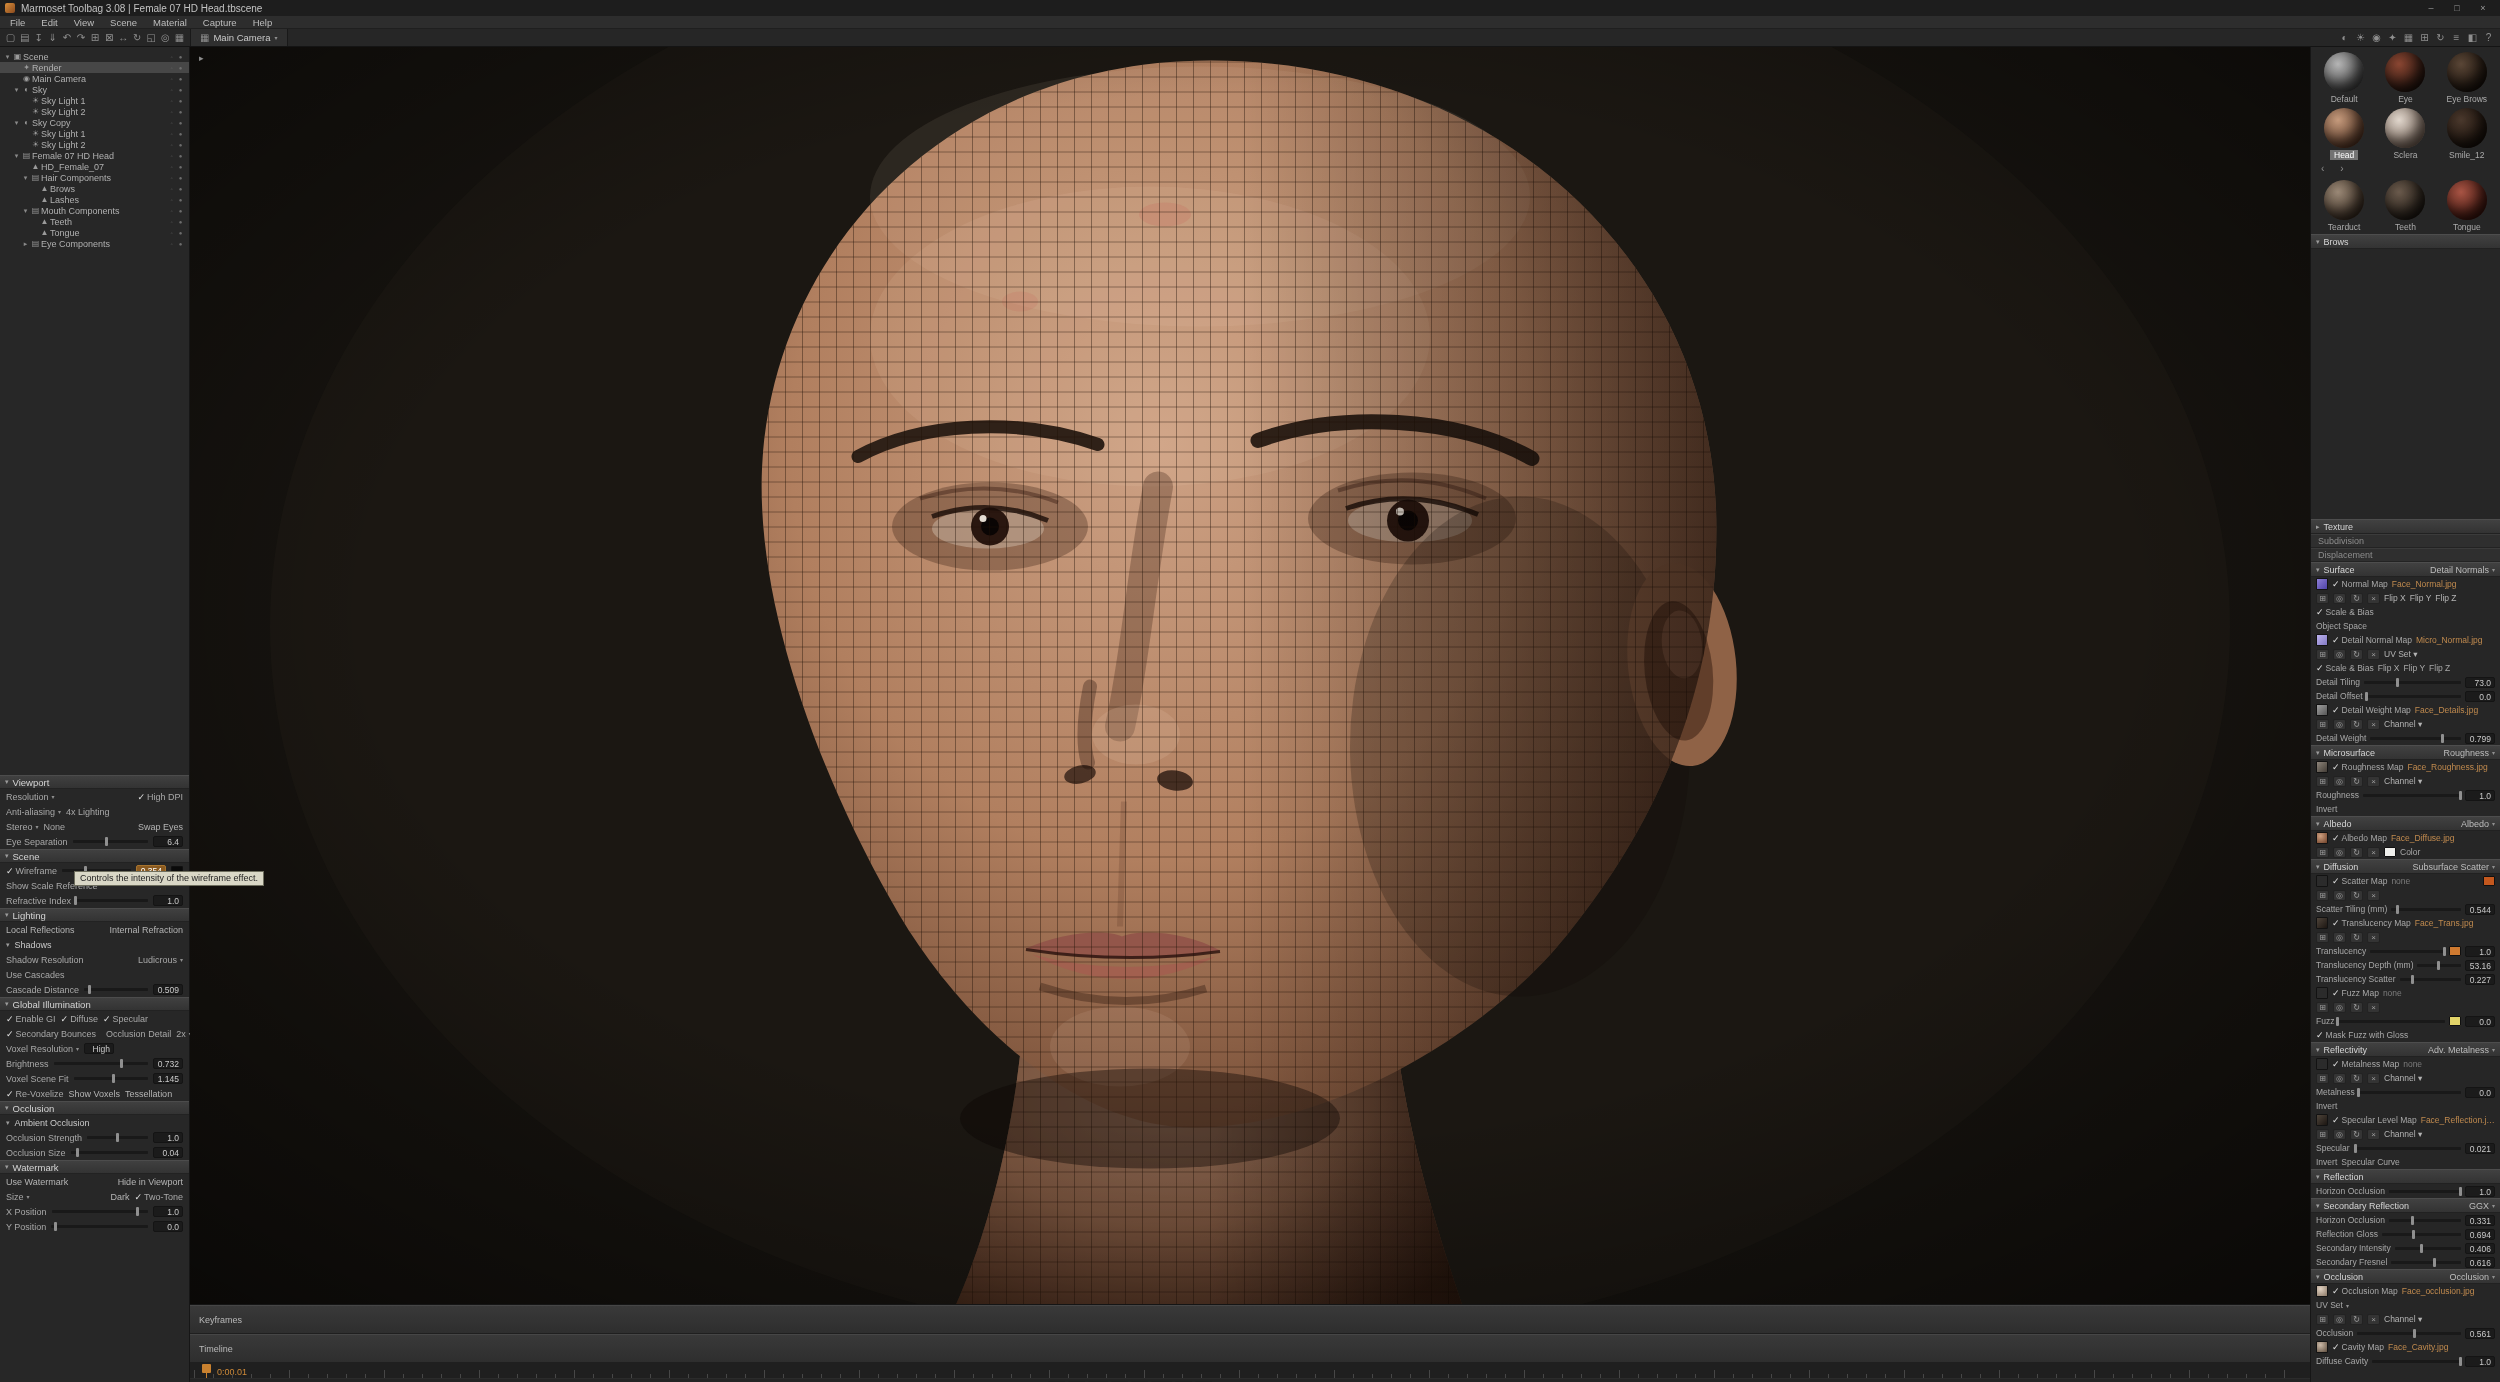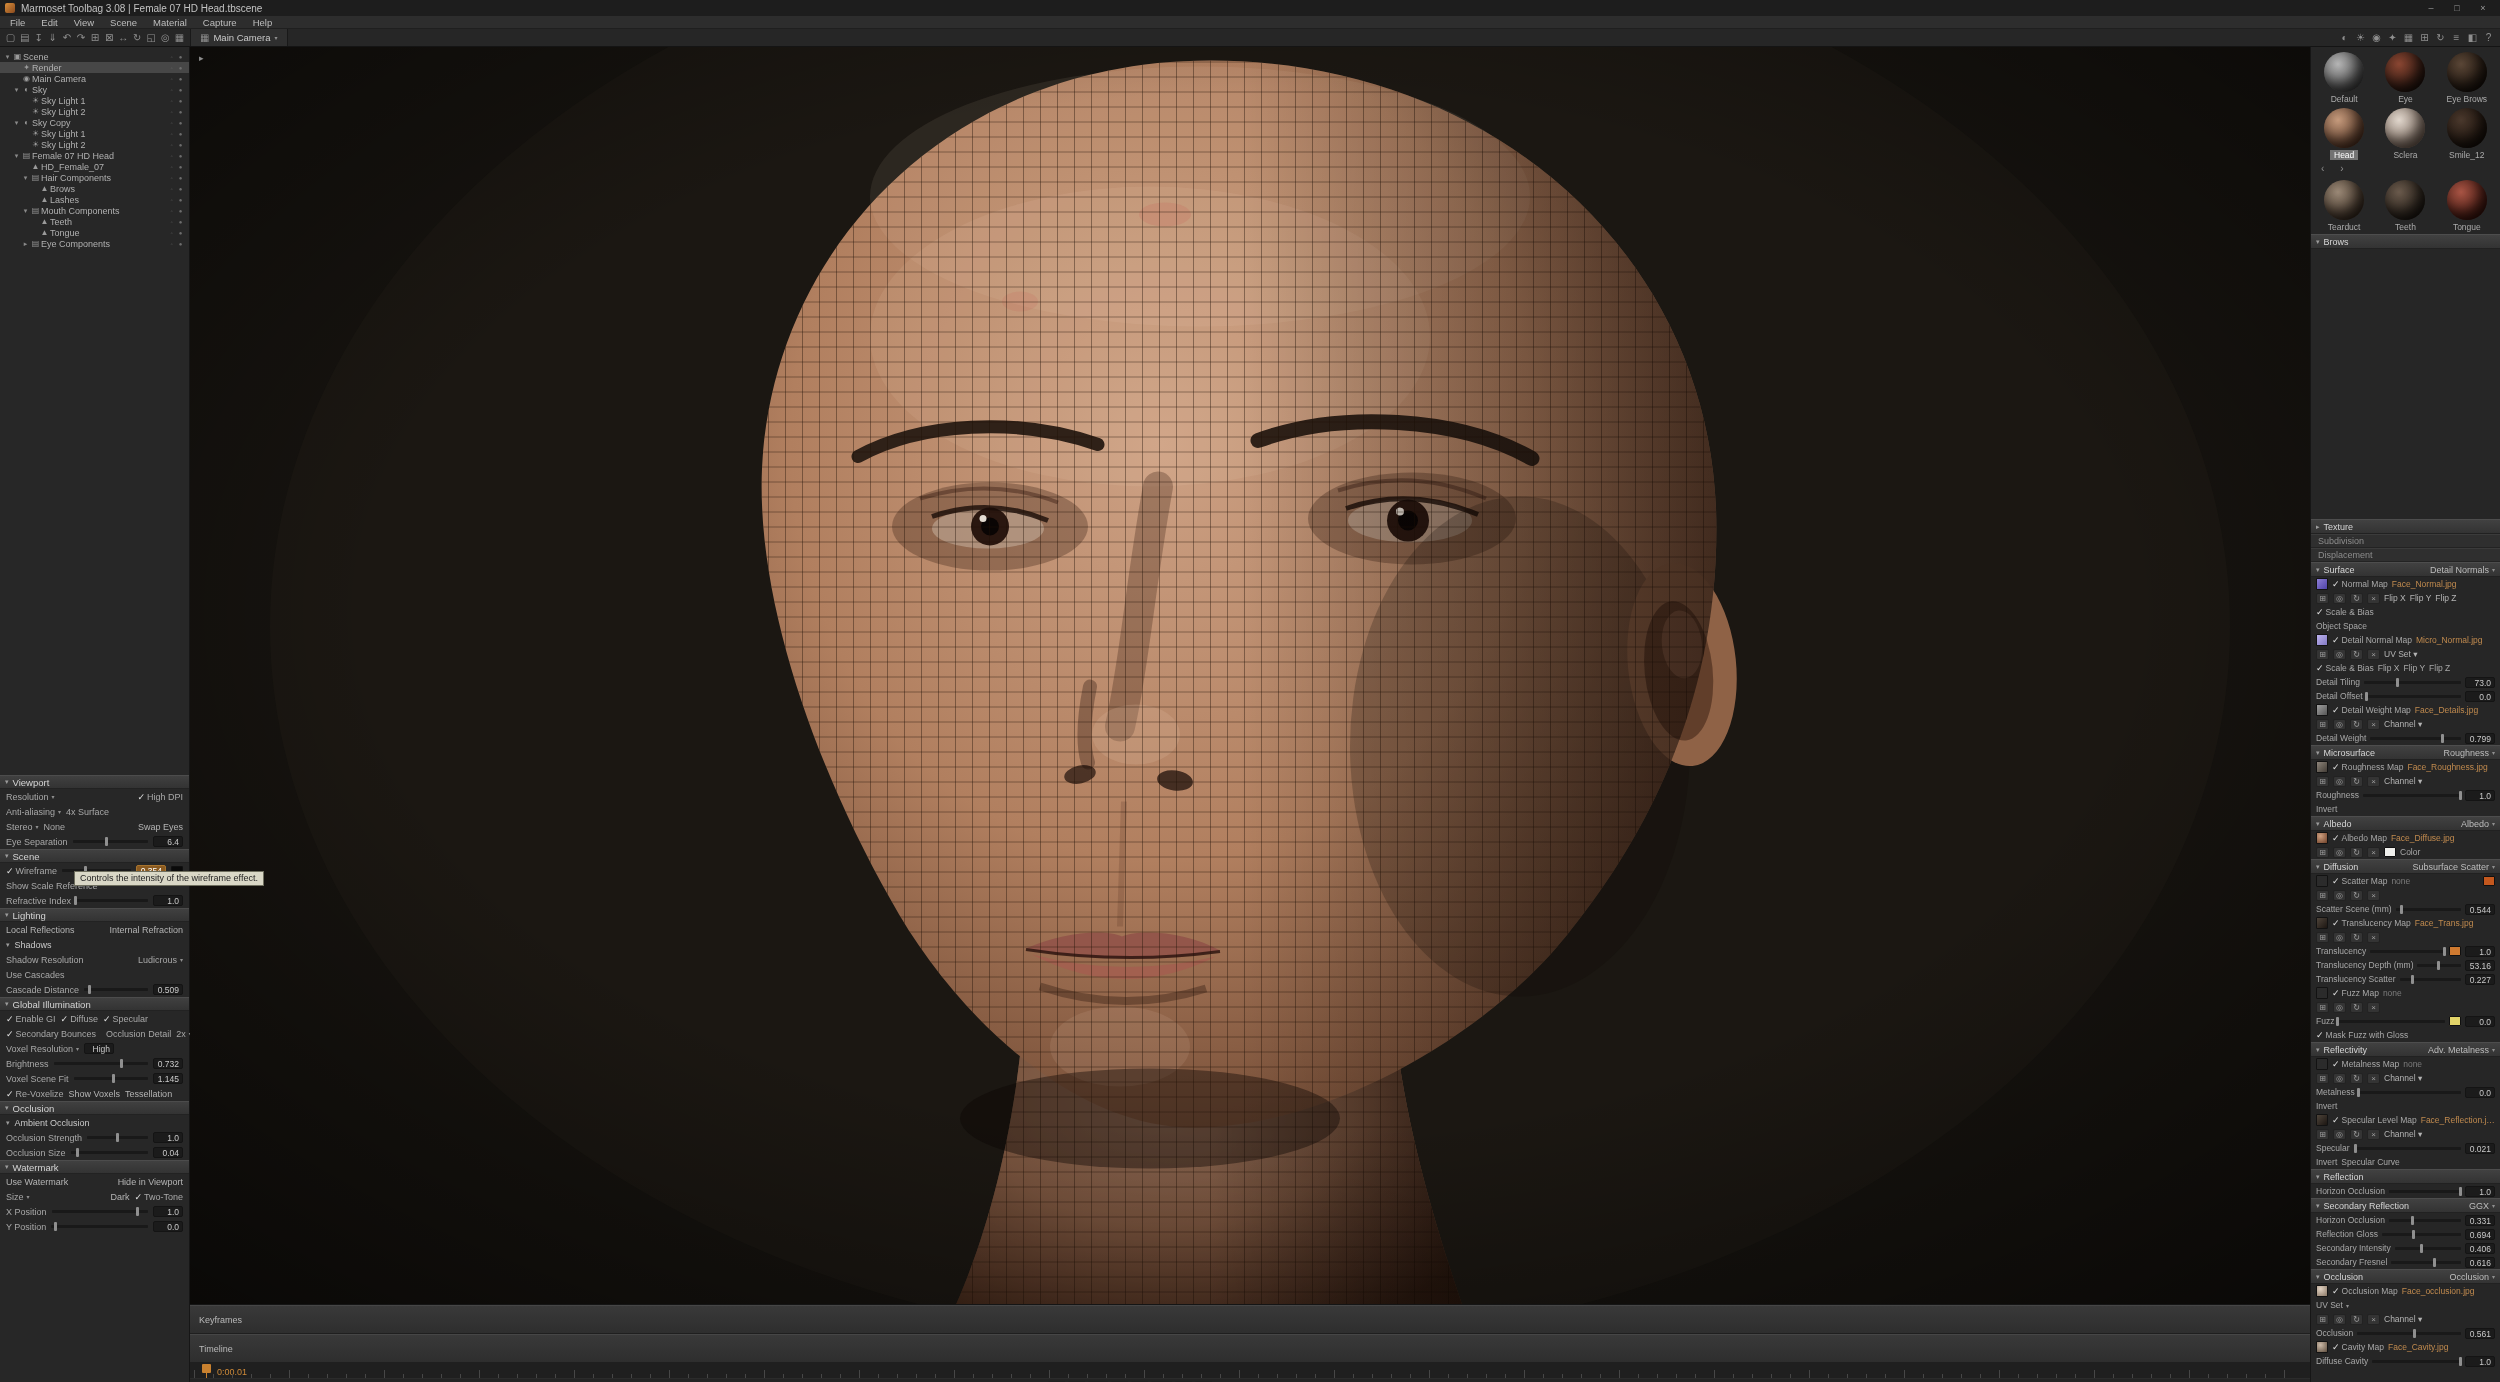--- a/index.html
+++ b/index.html
@@ -316,21 +316,21 @@
             <span class="pchk">
               <span class="cm">✓</span>
               <span>High DPI</span>
             </span>
           </div>
           <div class="prow">
             <span class="pdd">
               <span>Anti-aliasing</span>
               <span class="tri-s">▾</span>
             </span>
-            <span class="plbl">4x Surface</span>
+            <span class="plbl">4x Lighting</span>
             <span class="flex1"></span>
           </div>
           <div class="prow">
             <span class="pdd">
               <span>Stereo</span>
               <span class="tri-s">▾</span>
             </span>
             <span class="plbl">None</span>
             <span class="flex1"></span>
             <span class="plbl pbtn">Swap Eyes</span>
@@ -996,21 +996,21 @@
             <span class="fnone">none</span>
             <span class="swatch" style="background: rgb(196, 88, 30);"></span>
           </div>
           <div class="trow2">
             <span class="mini-btn">⊞</span>
             <span class="mini-btn">◎</span>
             <span class="mini-btn">↻</span>
             <span class="mini-btn">×</span>
           </div>
           <div class="trow2">
-            <span class="plbl">Scatter Scene (mm)</span>
+            <span class="plbl">Scatter Tiling (mm)</span>
             <span class="slider">
               <span class="handle" style="left: calc(10% - 2px);"></span>
             </span>
             <span class="numbox">0.544</span>
           </div>
           <div class="trow2">
             <span class="thumb" style="background: linear-gradient(135deg, rgb(78, 68, 58), rgb(28, 22, 18));"></span>
             <span class="pchk">
               <span class="cm">✓</span>
               <span>Translucency Map</span>

